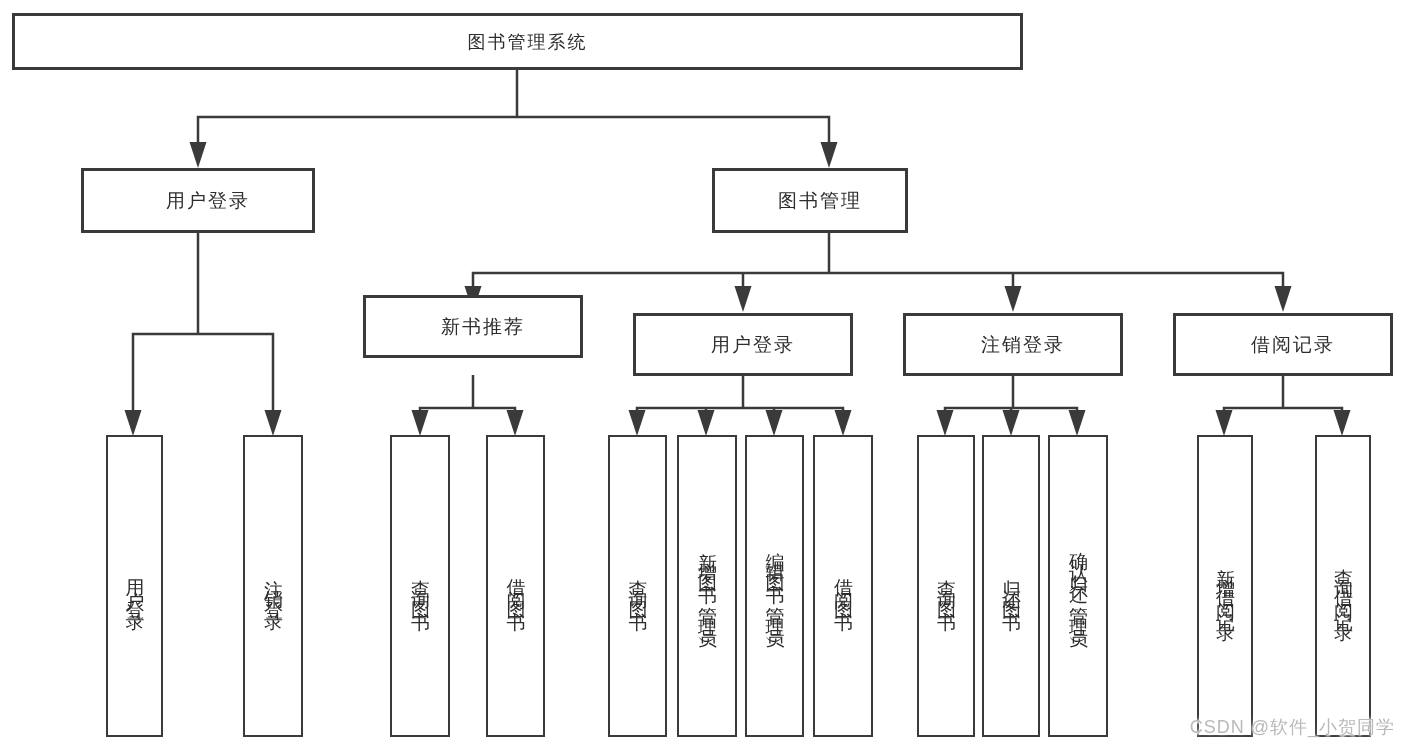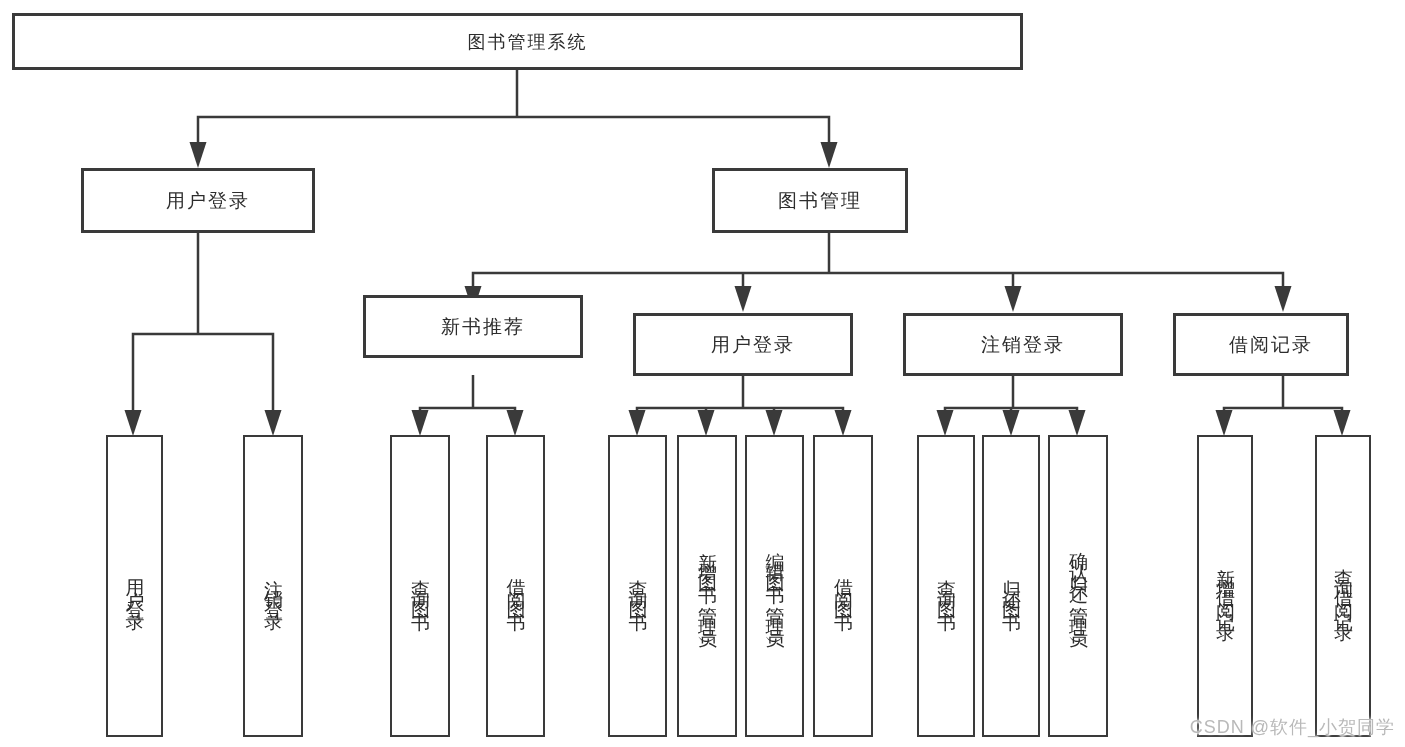--- a/index.html
+++ b/index.html
@@ -77,21 +77,21 @@
 
   <div class="box" style="left:363px;top:295px;width:220px;height:63px">
     <span class="lbl">新书推荐</span>
   </div>
   <div class="box" style="left:633px;top:313px;width:220px;height:63px">
     <span class="lbl">用户登录</span>
   </div>
   <div class="box" style="left:903px;top:313px;width:220px;height:63px">
     <span class="lbl">注销登录</span>
   </div>
-  <div class="box" style="left:1173px;top:313px;width:176px;height:63px">
+  <div class="box" style="left:1173px;top:313px;width:220px;height:63px">
     <span class="lbl">借阅记录</span>
   </div>
 
   <div class="box tall" style="left:106px;top:435px;width:57px;height:302px">
     <span class="vlbl">用户登录</span>
   </div>
   <div class="box tall" style="left:243px;top:435px;width:60px;height:302px">
     <span class="vlbl">注销登录</span>
   </div>
 

